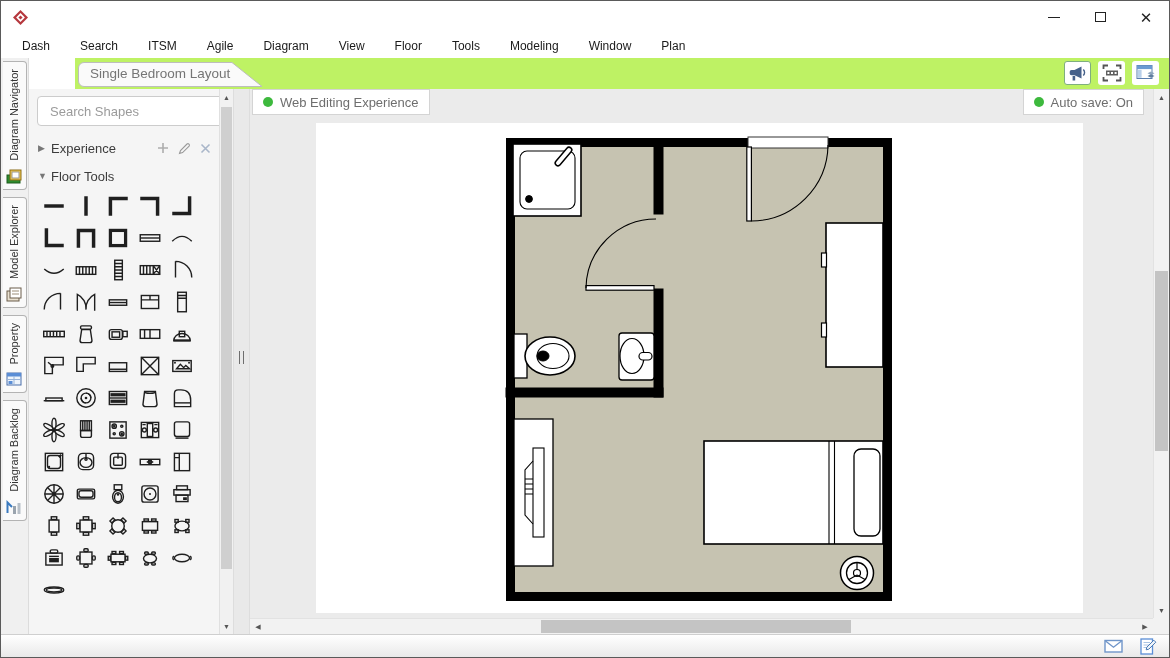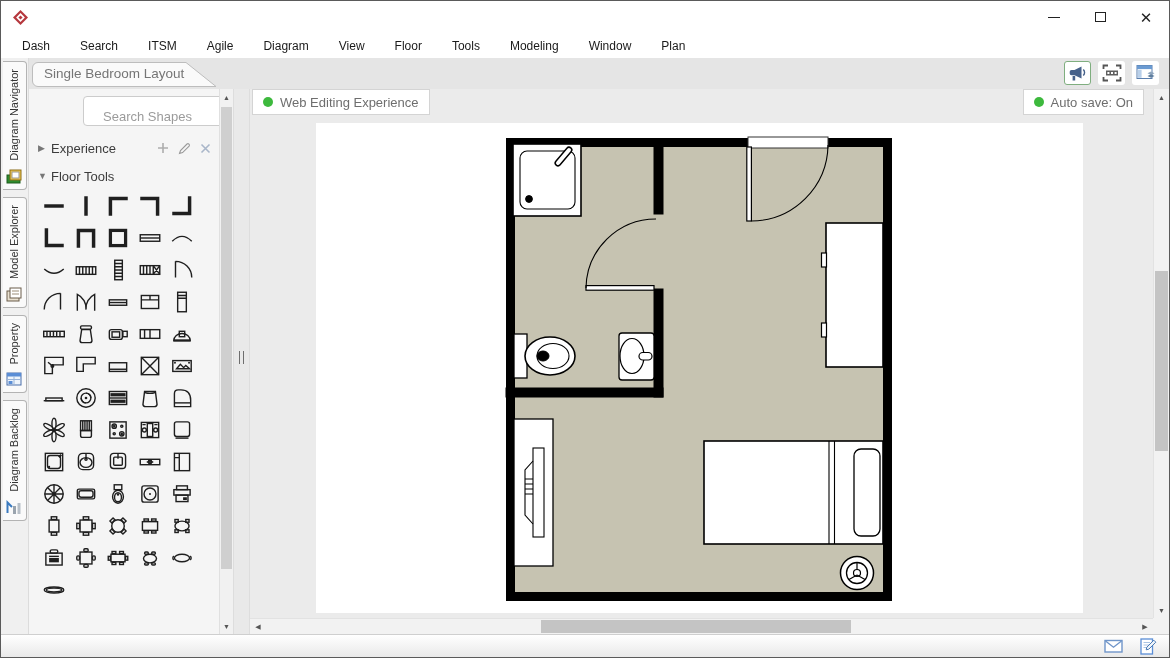--- a/index.html
+++ b/index.html
@@ -20,34 +20,34 @@
   .menu-item{font-size:12px;color:#1a1a1a;padding:4px 15px;cursor:default;}
   
   .main{display:flex;height:576px;}
   .vstrip{width:28px;background:#f0f0f0;border-right:1px solid #dcdcdc;display:flex;flex-direction:column;align-items:center;padding-top:3px;}
   .vtab{width:24px;border:1px solid #b3b3b3;border-left:none;border-radius:0 4px 4px 0;background:#fafafa;
     display:flex;flex-direction:column;align-items:center;justify-content:space-between;padding:7px 0 4px 0;margin-bottom:7px;}
   .vtab-label{writing-mode:vertical-rl;transform:rotate(180deg);font-size:11px;color:#333;white-space:nowrap;}
   .vtab-icon{width:18px;height:18px;margin-top:6px;}
   .right-of-strip{flex:1;display:flex;flex-direction:column;}
   
-  .tabrow{height:31px;position:relative;background:#e5e5e5;}
+  .tabrow{height:31px;position:relative;background:#bef264;margin-left:46px;}
   .diagram-tab{position:absolute;left:2px;top:3px;width:190px;height:27px;}
   .diagram-tab svg{position:absolute;left:0;top:0;}
   .diagram-tab .tab-text{position:absolute;left:13px;top:5px;font-size:13.5px;color:#757575;}
   .hdr-icons{position:absolute;right:10px;top:3px;display:flex;gap:7px;}
   .hdr-btn{width:27px;height:24px;display:flex;align-items:center;justify-content:center;background:#fff;border:1px solid transparent;border-radius:3px;}
   .hdr-btn.announce{border-color:#7fae7f;}
   
   .content{flex:1;display:flex;min-height:0;}
   
   .palette{width:204px;background:#f5f5f5;position:relative;display:flex;flex-direction:column;}
   .pal-inner{flex:1;padding-right:14px;overflow:hidden;}
   .searchrow{display:flex;align-items:center;margin:7px 2px 8px 8px;}
-  .searchbox{flex:1;height:30px;background:#fff;border:1px solid #ccc;border-radius:4px;display:flex;align-items:flex-end;padding:0 6px 0 17px;margin-left:46px;}
+  .searchbox{flex:1;height:30px;background:#fff;border:1px solid #ccc;border-radius:4px;display:flex;align-items:center;padding:0 6px 0 10px;}
   .searchbox input{border:none;outline:none;flex:1;font-size:13px;color:#333;font-family:"Liberation Sans",sans-serif;background:transparent;min-width:0;}
   .searchbox input::placeholder{color:#9b9b9b;}
   .section-hd{display:flex;align-items:center;height:28px;padding:0 8px 0 9px;font-size:13px;color:#3c3c3c;}
   .section-hd .tri{font-size:9px;color:#777;width:13px;}
   .section-acts{margin-left:auto;display:flex;gap:9px;align-items:center;}
   .shape-grid{display:grid;grid-template-columns:repeat(5,32px);grid-auto-rows:32px;padding-left:9px;}
   .shape-cell{display:flex;align-items:center;justify-content:center;}
   .shape-cell svg{stroke:#1f1f1f;fill:none;stroke-width:1.3;}
   .f{fill:#1f1f1f !important;stroke:none !important;}
   .pal-scroll{position:absolute;right:0;top:0;bottom:0;width:14px;background:#f1f1f1;border-left:1px solid #e0e0e0;}

